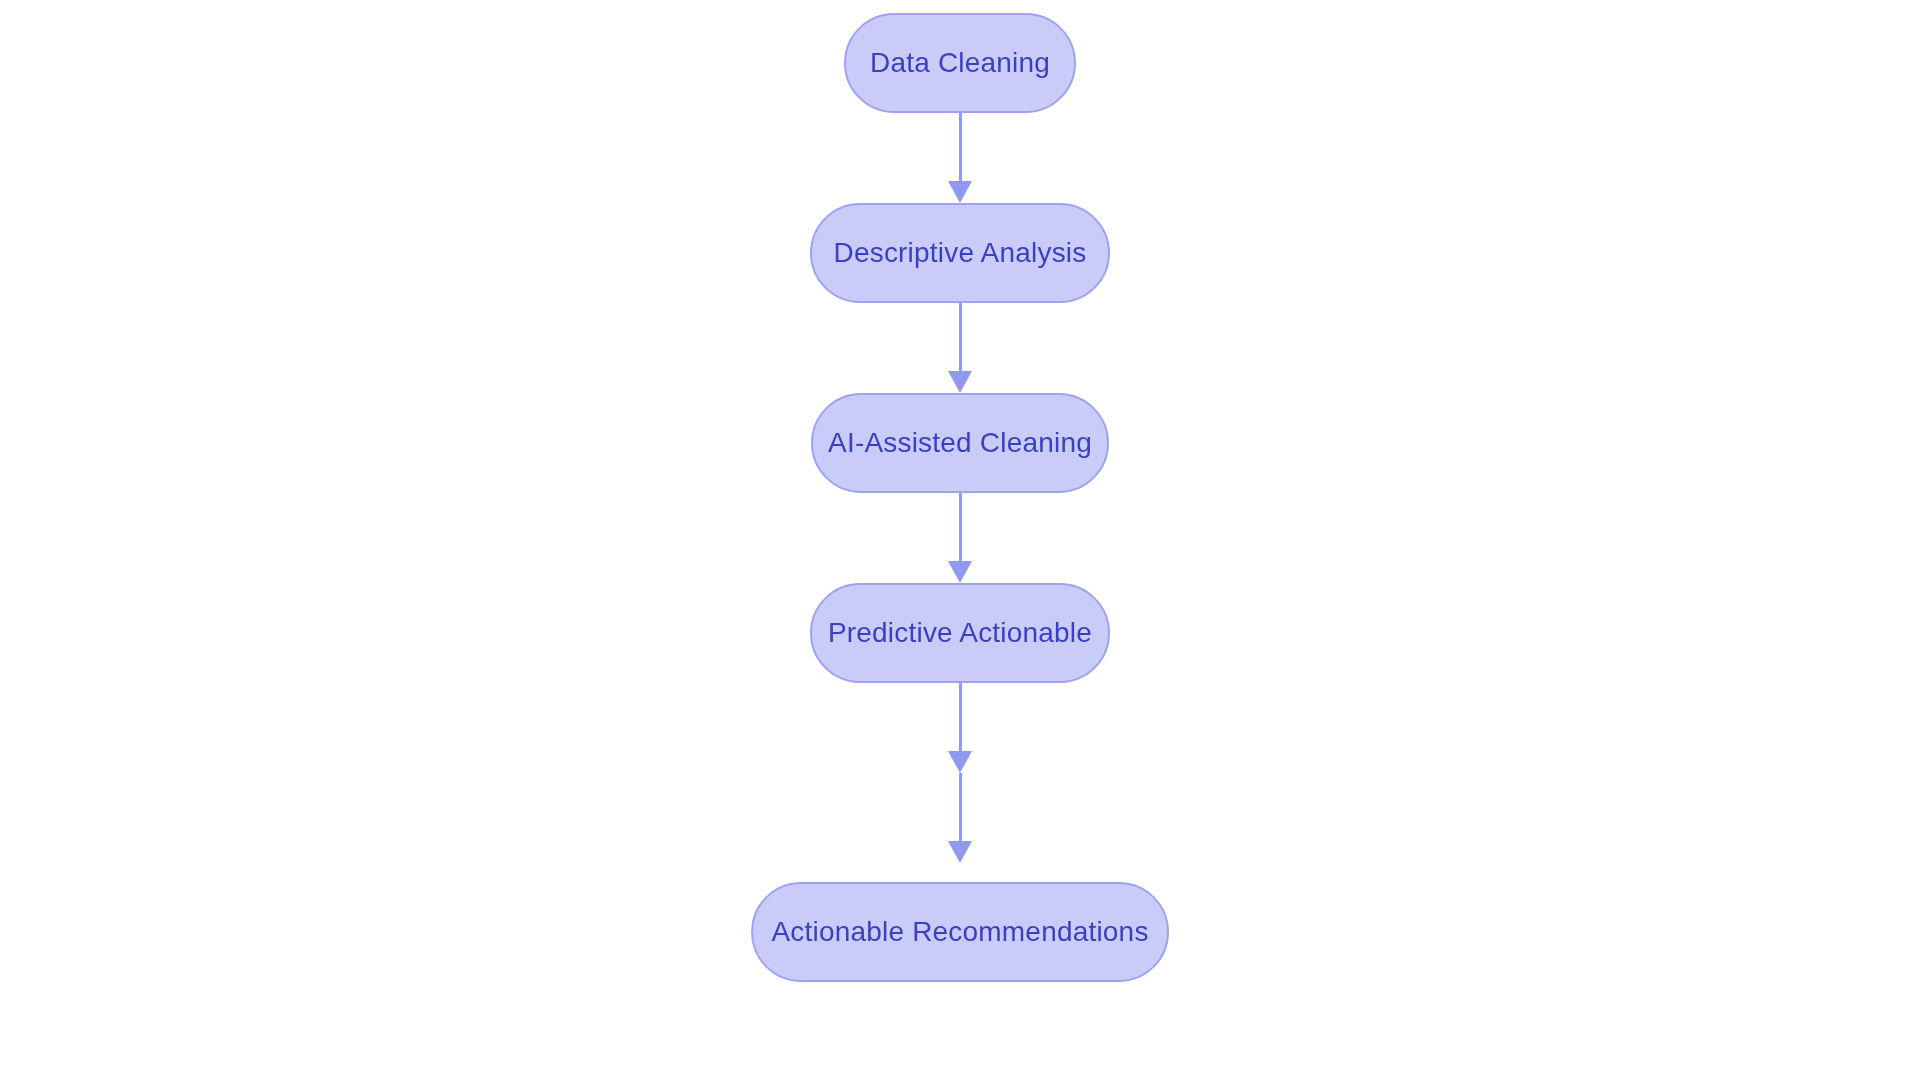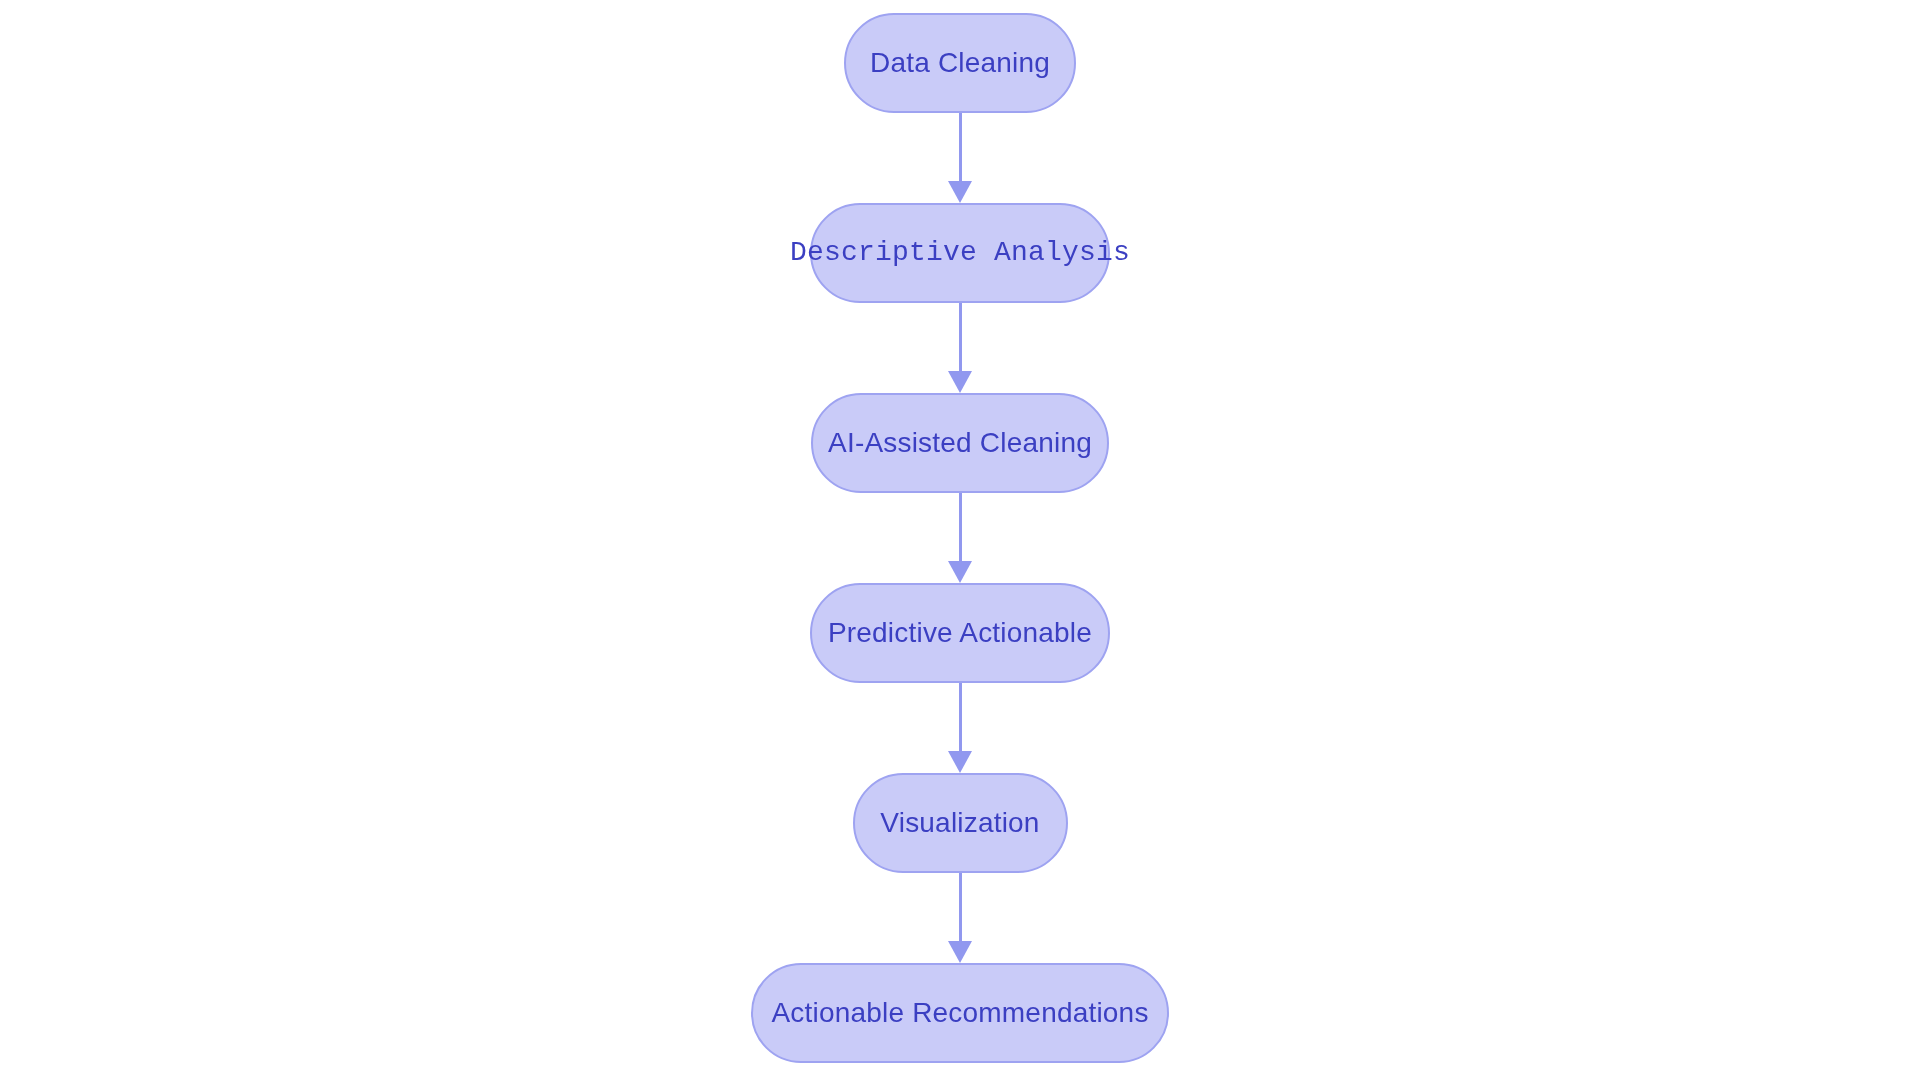--- a/index.html
+++ b/index.html
@@ -37,25 +37,25 @@
   }
   .node-label {
     color: var(--node-text, #3b3fc2);
     font-size: 28px;
     line-height: 1;
     white-space: nowrap;
     letter-spacing: 0.2px;
   }
   
   .node[data-node-id="data-cleaning"]              { width: 232px; text-align: right; }
-  .node[data-node-id="descriptive-analysis"]       { width: 300px; font-family: Liberation Mono, monospace; }
+  .node[data-node-id="descriptive-analysis"]       { width: 300px; }
   .node[data-node-id="ai-assisted-analysis"]       { width: 298px; }
   .node[data-node-id="predictive-analytics"]       { width: 300px; }
   .node[data-node-id="visualization"]              { width: 215px; }
-  .node[data-node-id="actionable-recommendations"] { width: 418px; }
+  .node[data-node-id="actionable-recommendations"] { width: 418px; margin-top: 19px; }
 
   .arrow {
     height: 90px;
     width: 24px;
     display: flex;
     flex-direction: column;
     align-items: center;
     flex: 0 0 auto;
   }
   .arrow-line {
@@ -105,23 +105,20 @@
 
   <div class="node" data-node-id="predictive-analytics">
     <span class="node-label">Predictive Actionable</span>
   </div>
 
   <div class="arrow">
     <div class="arrow-line"></div>
     <div class="arrow-head"></div>
   </div>
 
-  <div class="node" data-node-id="visualization">
-    <span class="node-label">Visualization</span>
-  </div>
 
   <div class="arrow">
     <div class="arrow-line"></div>
     <div class="arrow-head"></div>
   </div>
 
   <div class="node" data-node-id="actionable-recommendations">
     <span class="node-label">Actionable Recommendations</span>
   </div>
 </div>

